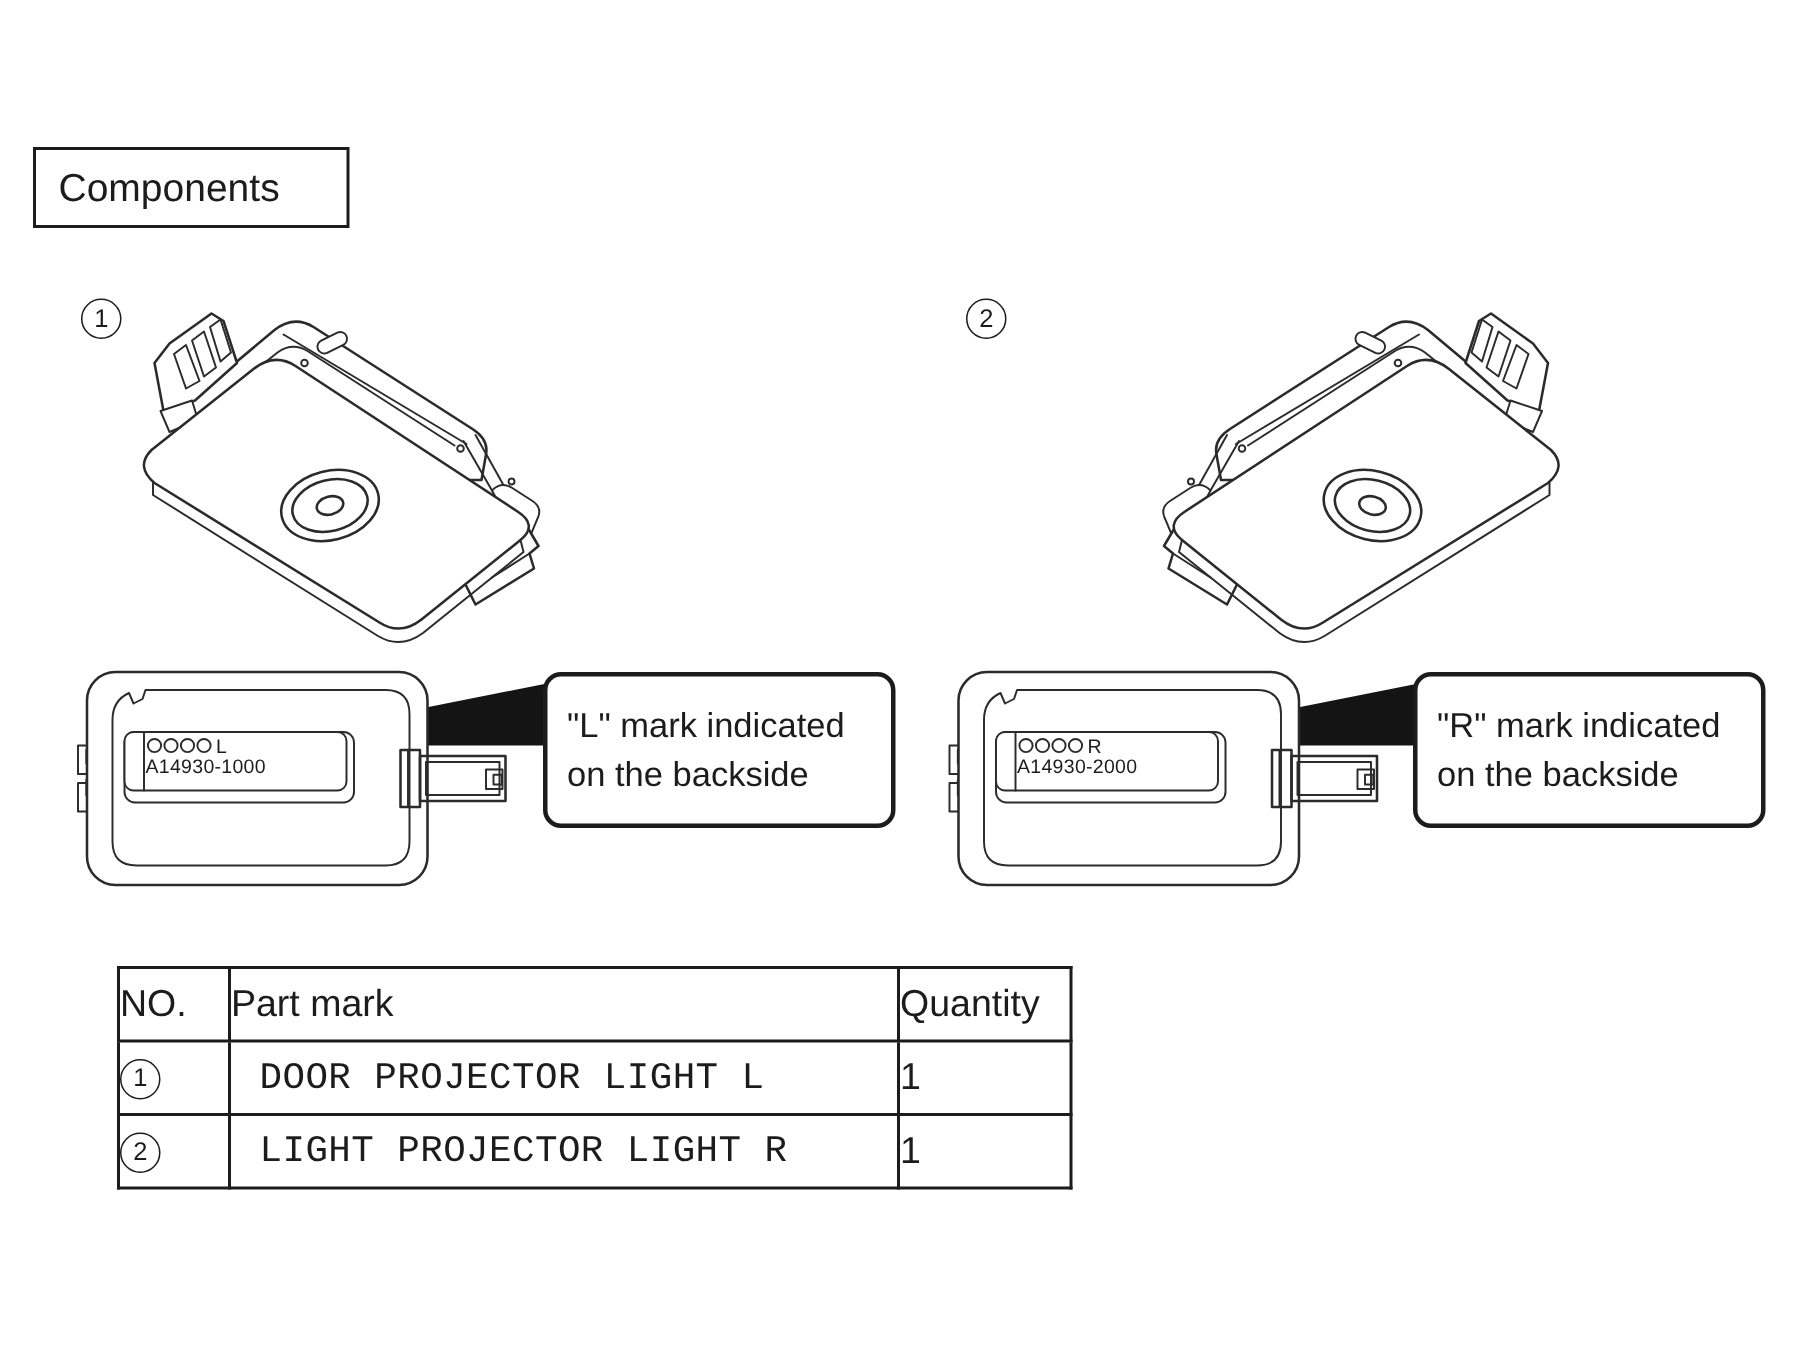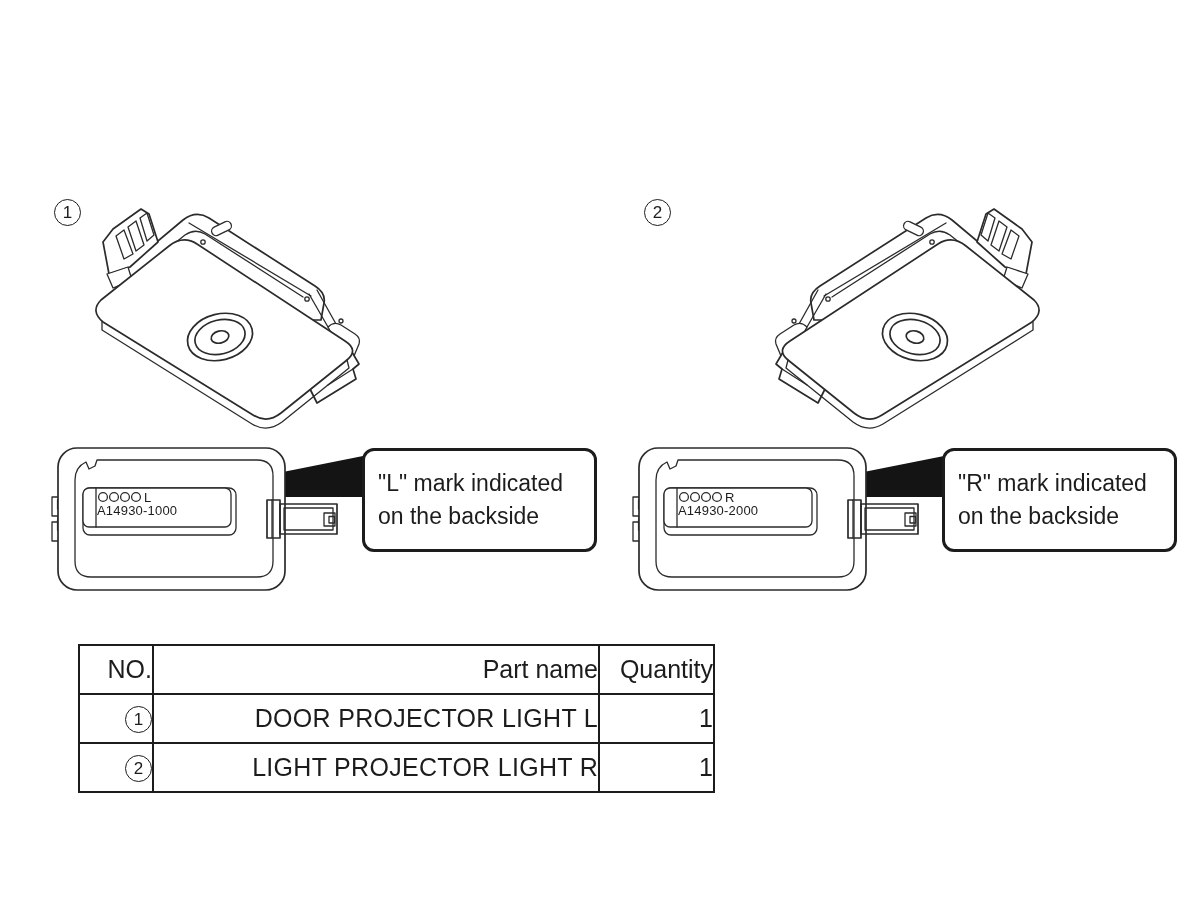--- a/index.html
+++ b/index.html
@@ -37,27 +37,27 @@
     padding-left:13px;font-size:23px;line-height:33px;white-space:nowrap;
   }
   .callout.left{left:362px;}
   .callout.right{left:942px;}
 
   .parts-table{
     position:absolute;left:78px;top:644px;border-collapse:collapse;background:#fff;
     font-size:25px;color:#1c1c1c;table-layout:fixed;
   }
   .parts-table th,.parts-table td{
-    border:2.5px solid #1c1c1c;text-align:right;font-weight:normal;
+    border:2.5px solid #1c1c1c;text-align:left;font-weight:normal;
     padding:0;height:47px;overflow:hidden;
   }
   .col-no{width:74px;}
   .col-part{width:446px;}
   .col-qty{width:115px;}
-  .cell-part{text-align:right;padding-left:19px !important;letter-spacing:0.3px;}
+  .cell-part{text-align:right;padding-left:19px !important;letter-spacing:0.3px;font-family:Liberation Mono, monospace;}
   .circnum{
     display:inline-flex;width:27px;height:27px;box-sizing:border-box;border:1.6px solid #1c1c1c;
     border-radius:50%;align-items:center;justify-content:center;font-size:17px;vertical-align:middle;
   }
 </style>
 </head>
 <body>
 
 <div class="page">
 
@@ -144,20 +144,23 @@
       <text class="svgtxt lbl-letter" x="99" y="62">L</text>
       <text class="svgtxt lbl-part" x="52" y="75">A14930-1000</text>
     </g>
     <g transform="translate(626,440)">
       <use href="#back-unit"></use>
       <text class="svgtxt lbl-letter" x="99" y="62">R</text>
       <text class="svgtxt lbl-part" x="52" y="75">A14930-2000</text>
     </g>
   </svg>
 
+  <div class="components-box">
+    <span>Components</span>
+  </div>
 
   <div class="fig-num n1">
     <span>1</span>
   </div>
   <div class="fig-num n2">
     <span>2</span>
   </div>
 
   <div class="callout left">
     <span>"L" mark indicated</span>
@@ -170,21 +173,21 @@
 
   <table class="parts-table">
     <colgroup>
       <col class="col-no">
         <col class="col-part">
         <col class="col-qty">
     </colgroup>
     <thead>
       <tr>
         <th>NO.</th>
-        <th>Part name</th>
+        <th>Part mark</th>
         <th>Quantity</th>
       </tr>
     </thead>
     <tbody>
       <tr>
         <td>
           <span class="circnum">
               <span>1</span>
             </span>
         </td>

